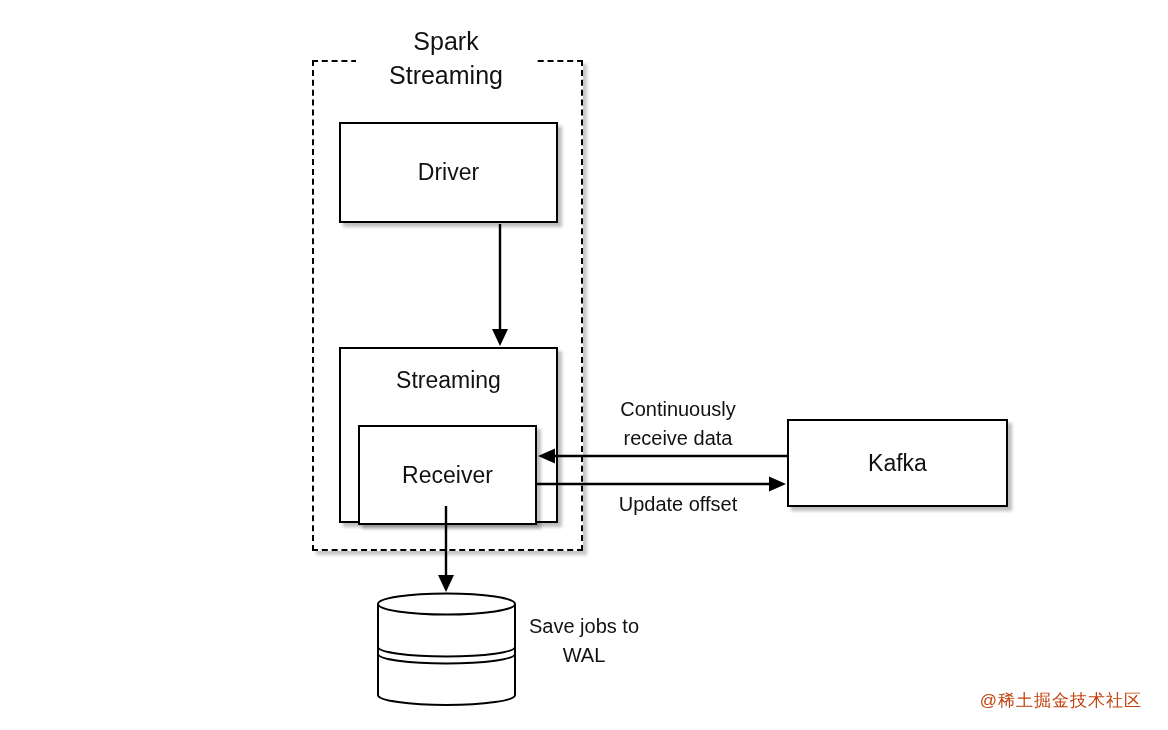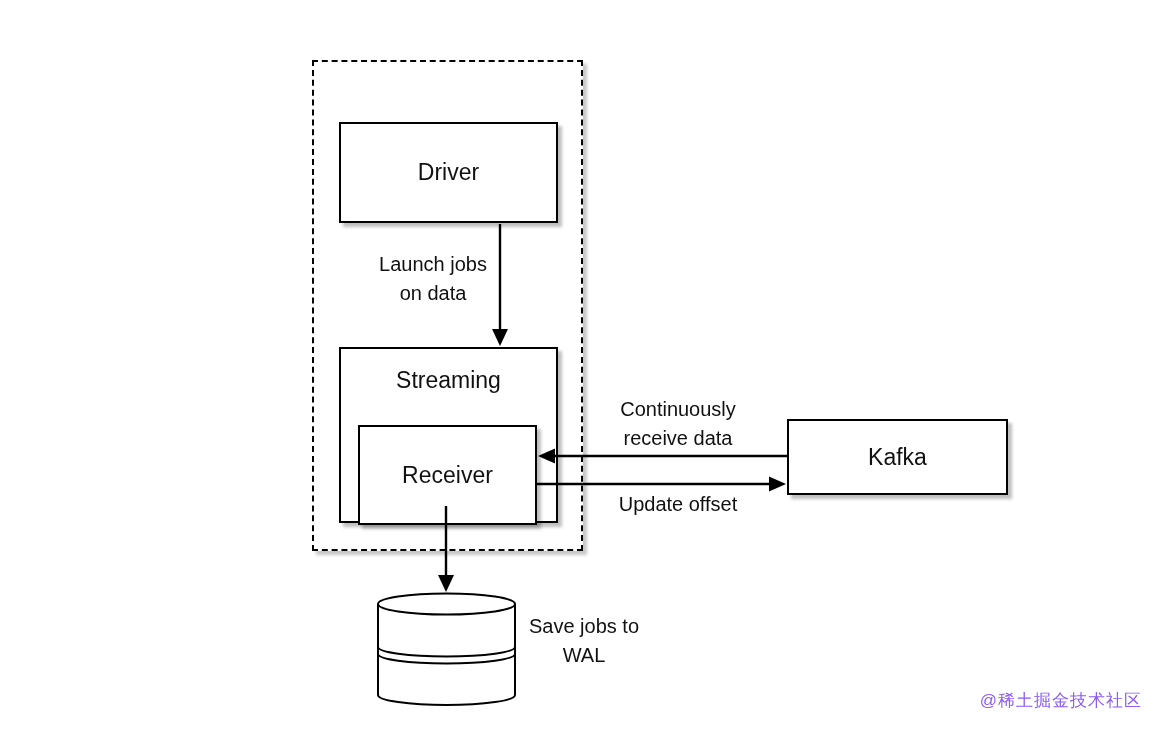--- a/index.html
+++ b/index.html
@@ -51,21 +51,21 @@
     display: flex;
     align-items: center;
     justify-content: center;
     font-size: 23px;
     z-index: 2;
   }
   .node-driver   { left: 339px; top: 122px; width: 219px; height: 101px; }
   .node-executor { left: 339px; top: 347px; width: 219px; height: 176px;
                    align-items: flex-start; padding-top: 18px; }
   .node-receiver { left: 358px; top: 425px; width: 179px; height: 100px; z-index: 3; }
-  .node-kafka    { left: 787px; top: 419px; width: 221px; height: 76px; }
+  .node-kafka    { left: 787px; top: 419px; width: 221px; height: 88px; }
   
   .edge-label {
     position: absolute;
     text-align: center;
     font-size: 20px;
     line-height: 29px;
     z-index: 4;
     color: #111111;
   }
   .label-launch  { left: 372px; top: 250px; width: 122px; }
@@ -78,49 +78,49 @@
     left: 0;
     top: 0;
     z-index: 4;
     pointer-events: none;
   }
   .watermark {
     position: absolute;
     right: 26px;
     bottom: 18px;
     font-size: 17px;
-    color: #8b5cf6;
+    color: #c2410c;
     letter-spacing: 1px;
     z-index: 5;
   }
 </style>
 </head>
 <body>
 
 <div class="canvas">
 
   <div class="group-box"></div>
+  <div class="group-title">Spark Streaming</div>
 
   <div class="node node-driver">
     <span>Driver</span>
   </div>
 
   <div class="node node-executor">
     <span>Streaming</span>
   </div>
 
   <div class="node node-receiver">
     <span>Receiver</span>
   </div>
 
   <div class="node node-kafka">
     <span>Kafka</span>
   </div>
 
-  <div class="edge-label label-launch">Launch jobs on data</div>
   <div class="edge-label label-update">Update offset</div>
   <div class="edge-label label-receive">Continuously receive data</div>
   <div class="edge-label label-wal">Save jobs to WAL</div>
 
   <svg class="overlay" width="1168" height="730" viewBox="0 0 1168 730">
 
     <g stroke="#000000" stroke-width="2" fill="#ffffff">
       <path d="M378,604 L378,695 A68.5,10 0 0 0 515,695 L515,604"></path>
       <ellipse cx="446.5" cy="604" rx="68.5" ry="10.5"></ellipse>
       <path d="M378,647 A68.5,9.5 0 0 0 515,647" fill="none"></path>

